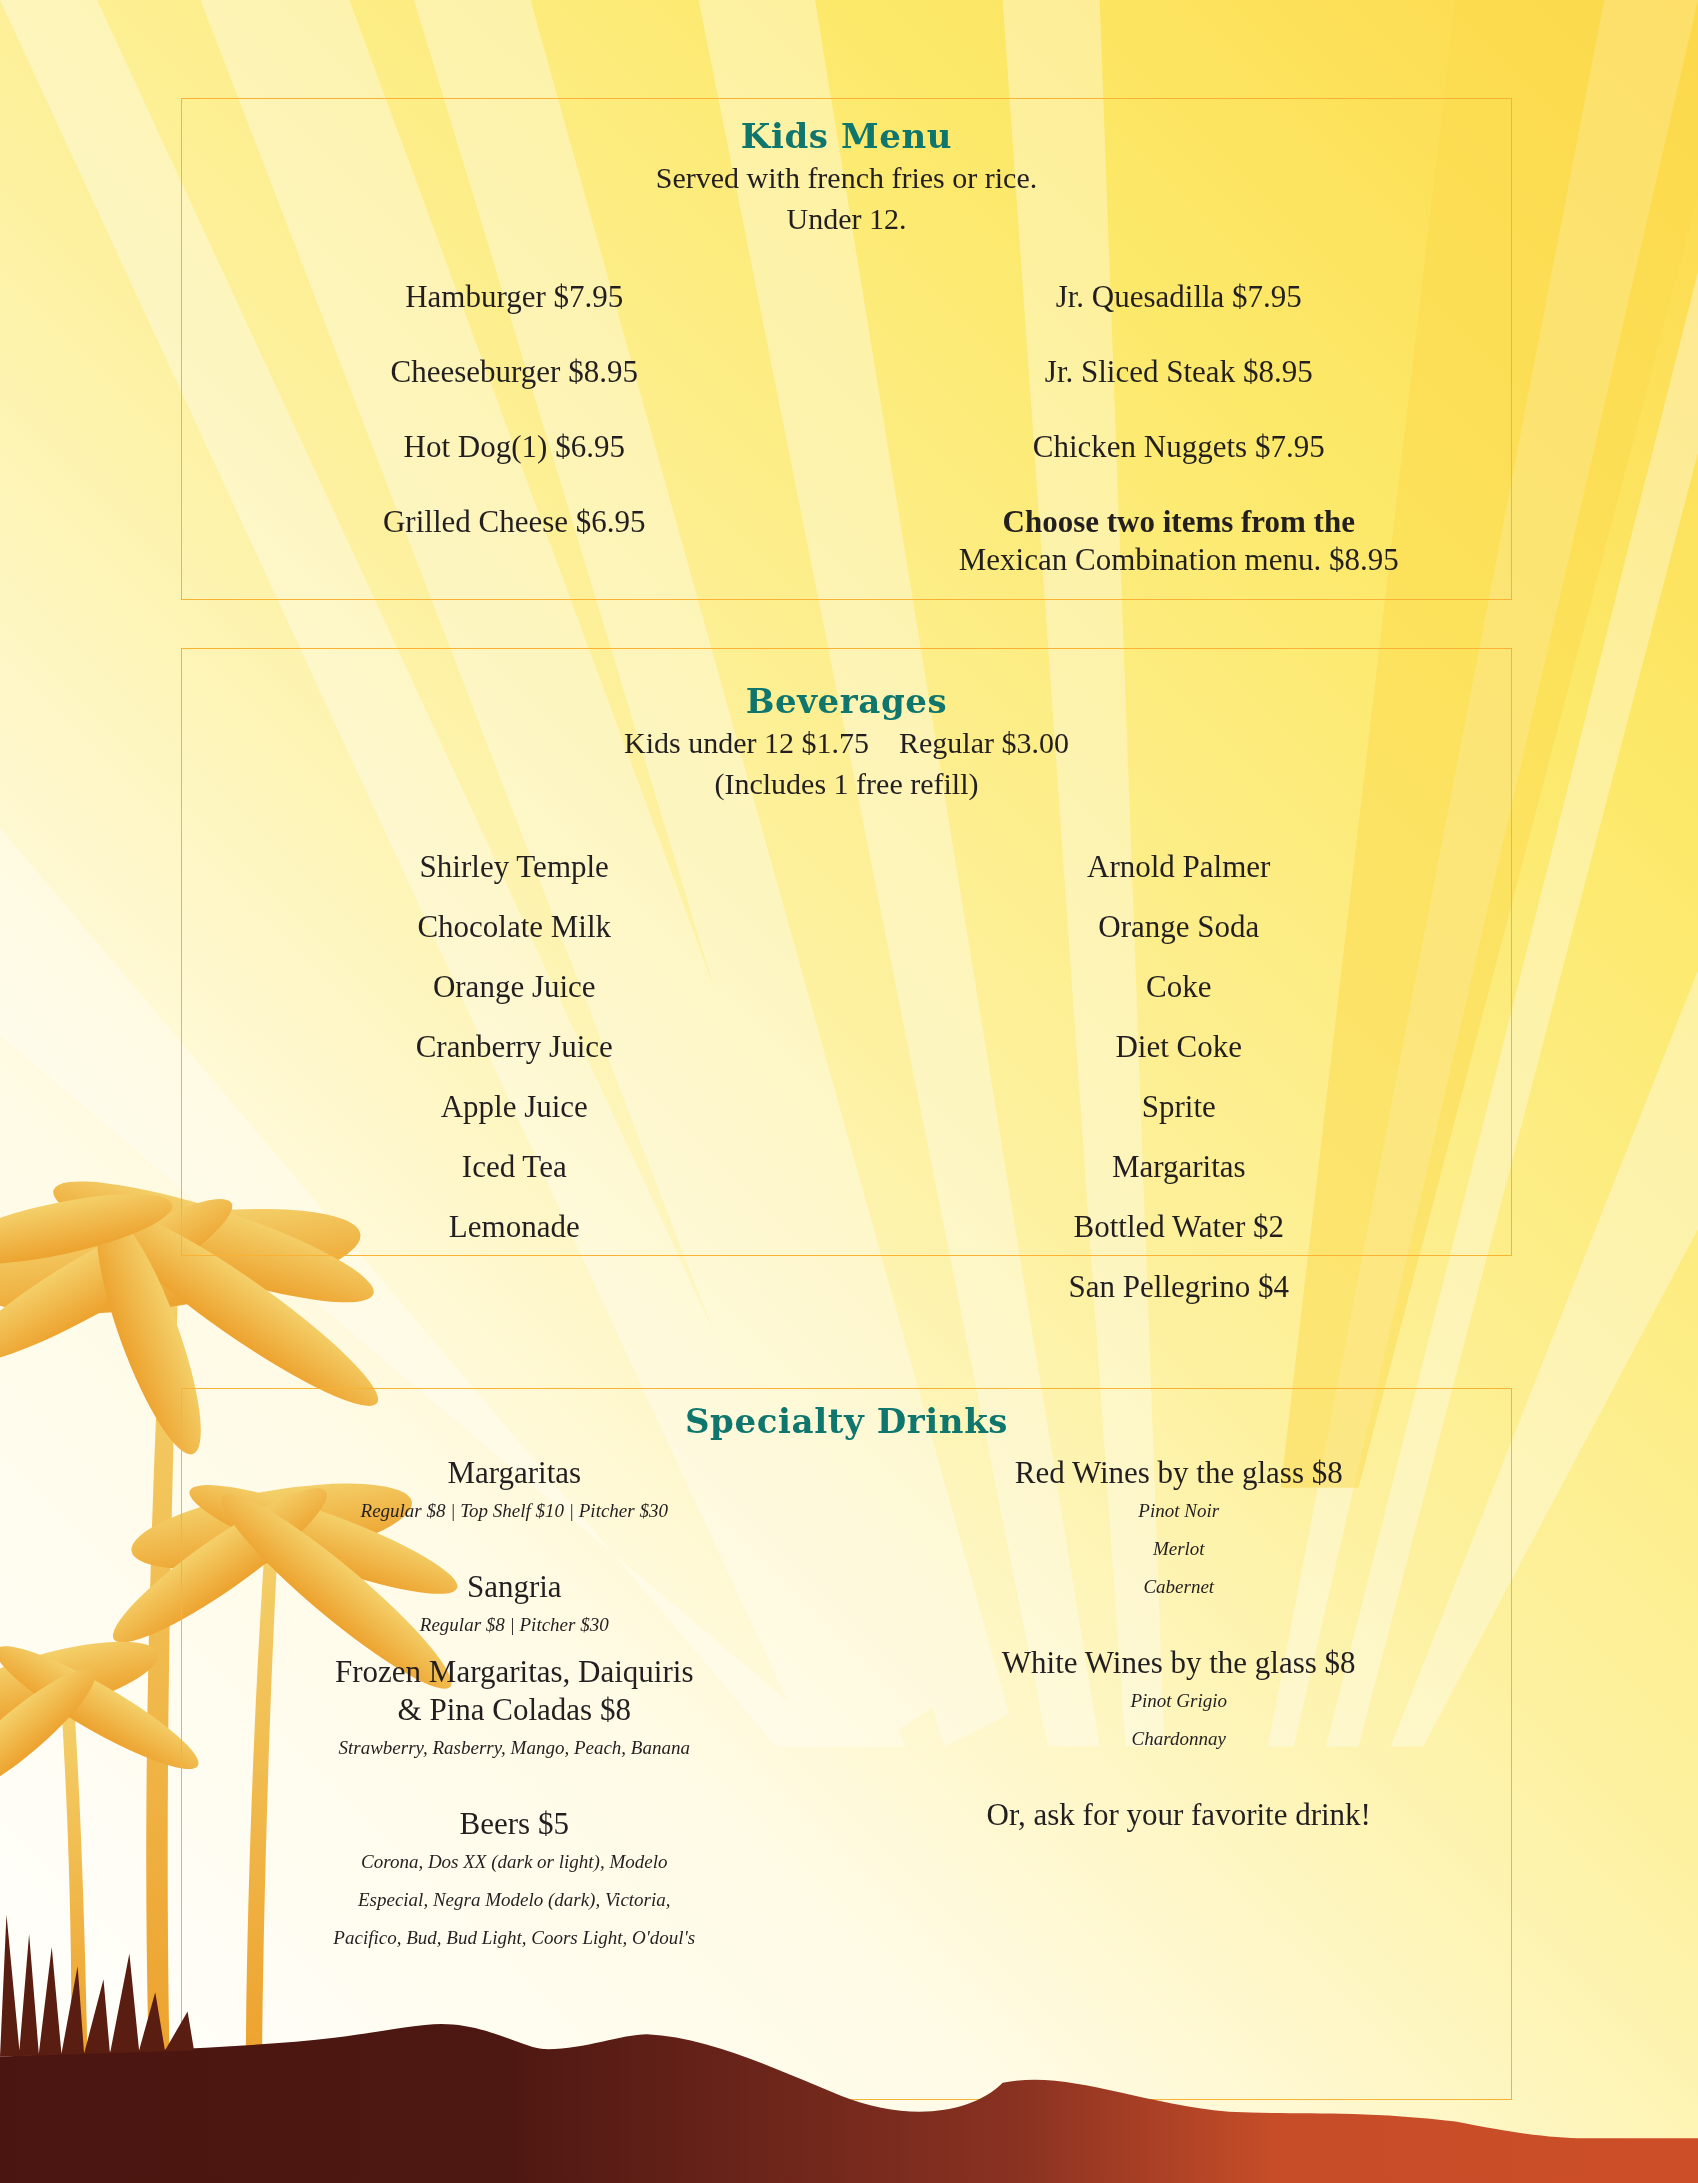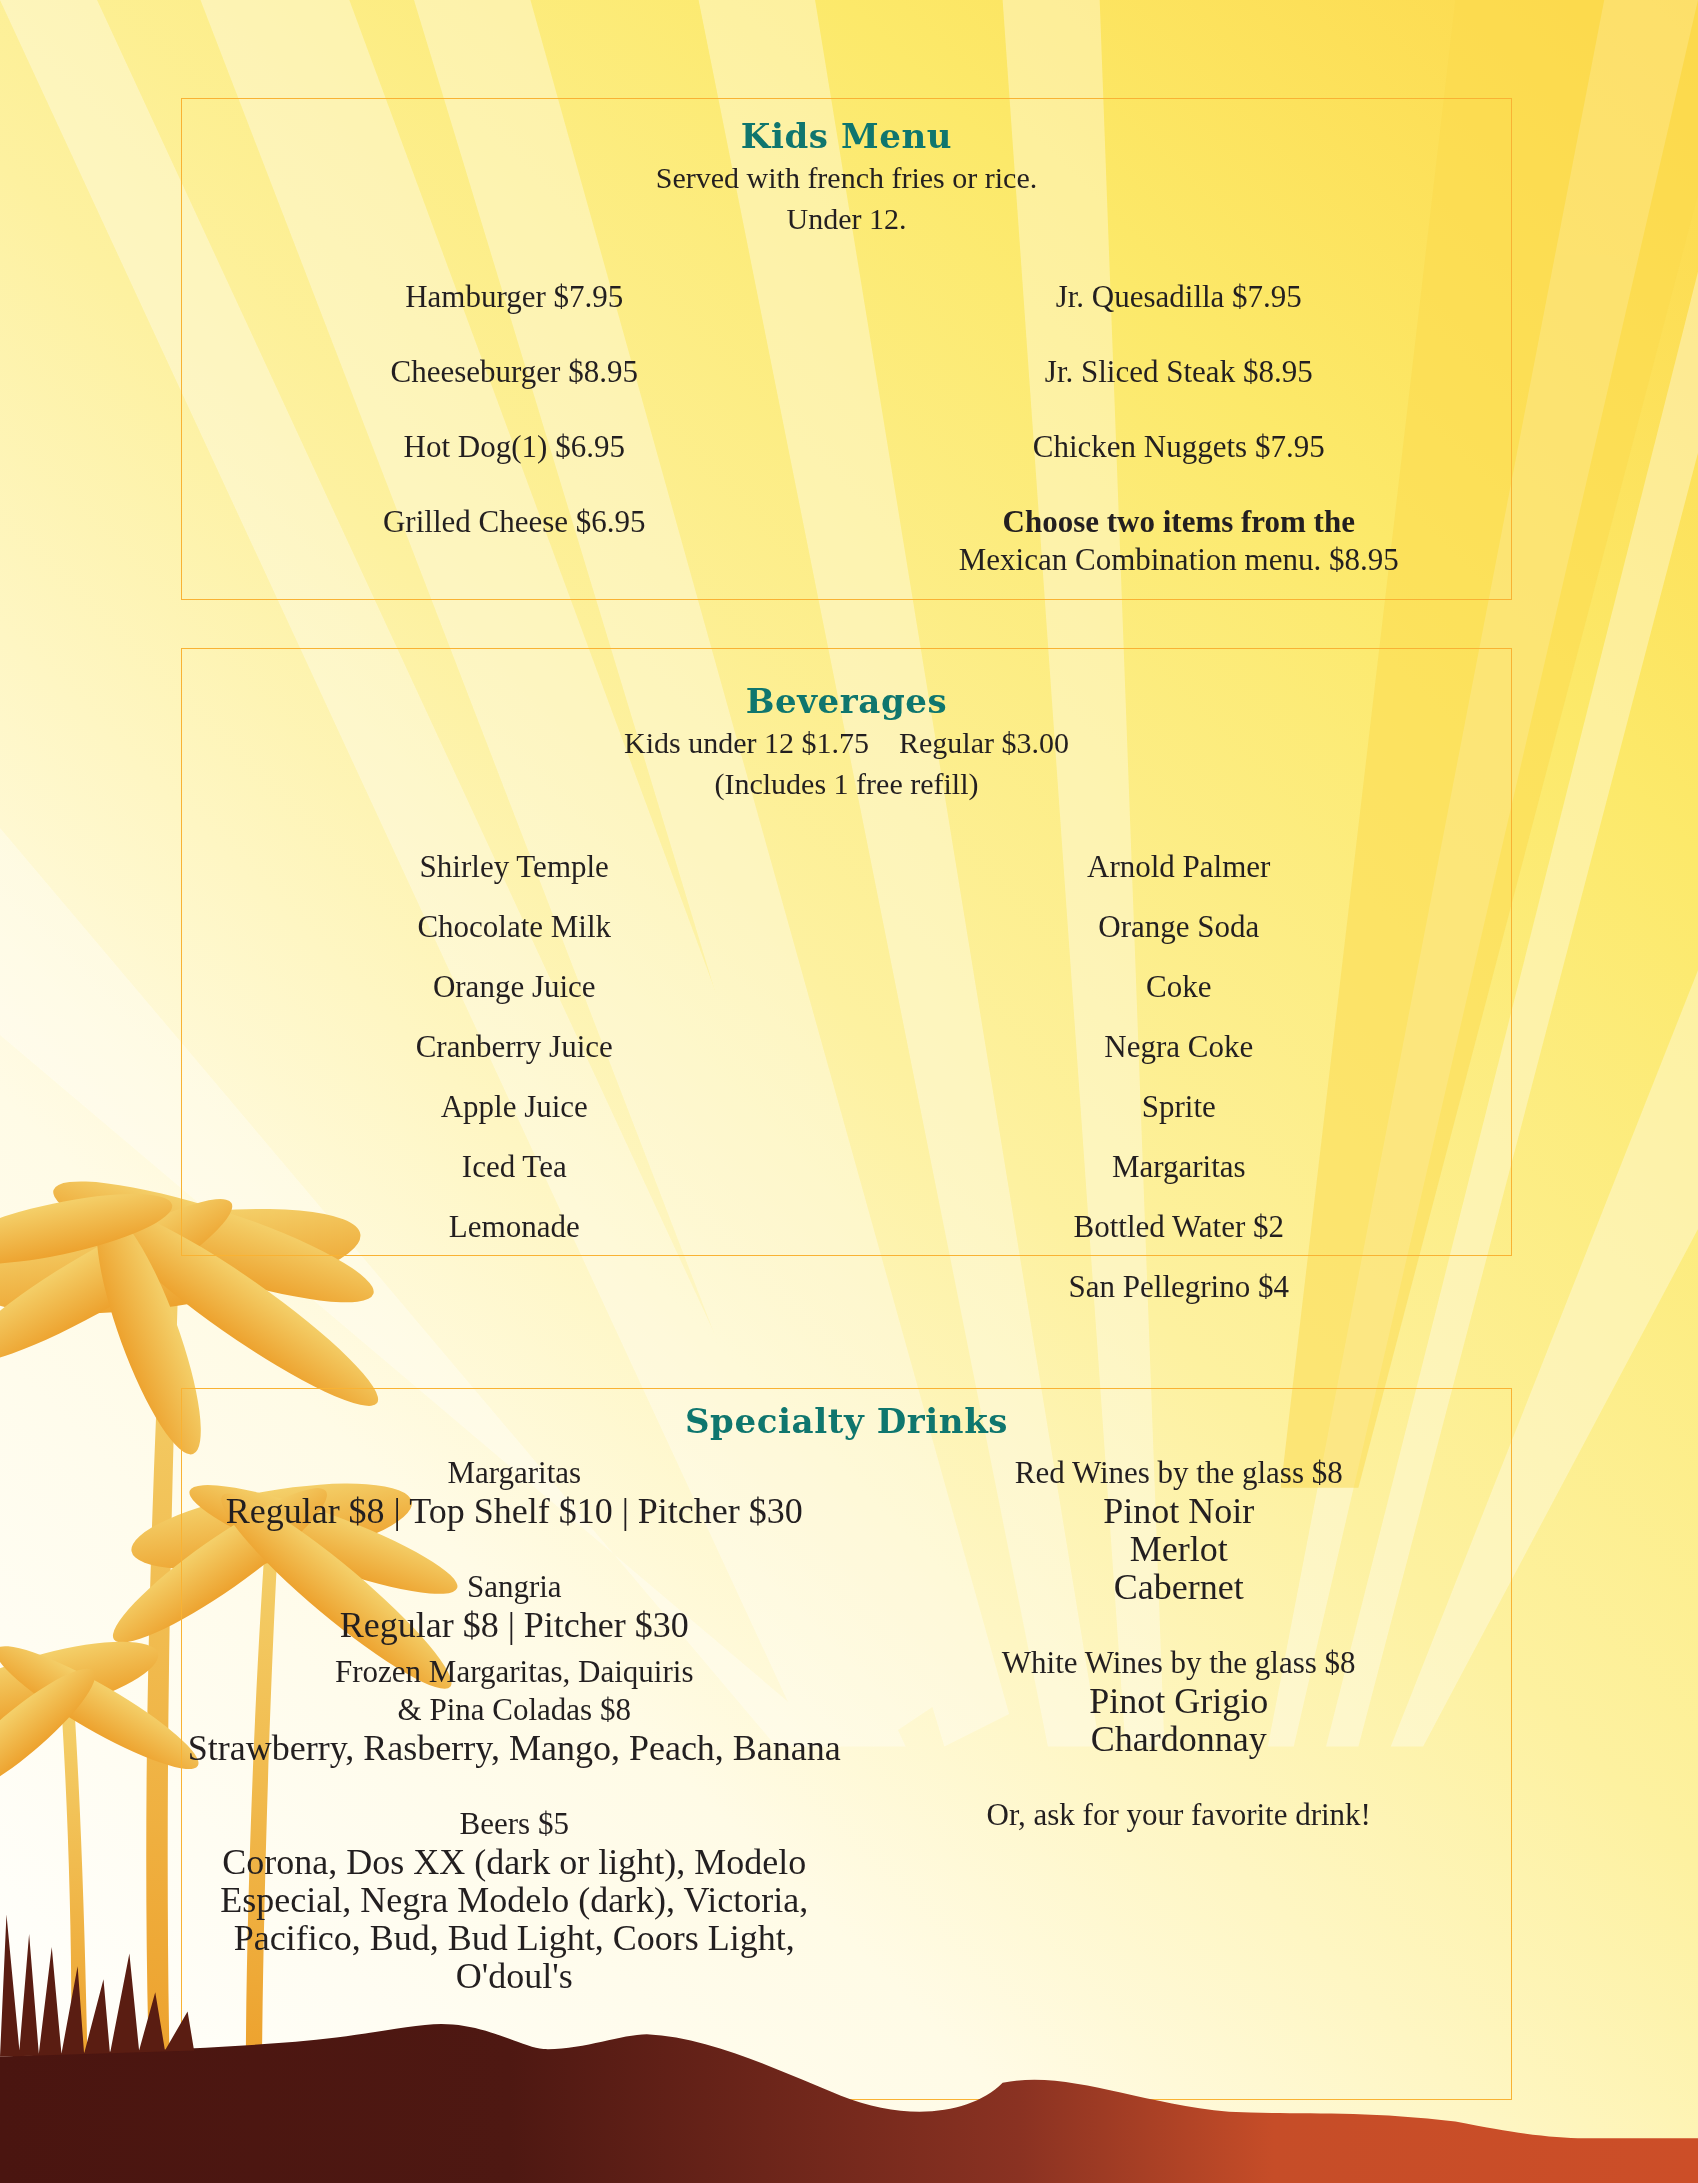--- a/index.html
+++ b/index.html
@@ -20,21 +20,21 @@
   .box h2 {
     margin: 0; font-family: "DejaVu Serif", serif; font-weight: 900;
     font-size: 34px; letter-spacing: 0.6px; color: #0f766e;
   }
   .sub { font-family: "Liberation Serif", serif; font-size: 30px; line-height: 41px; }
   .cols { position: absolute; left: 0; right: 0; display: flex; }
   .col { width: 50%; text-align: center; font-family: "Liberation Serif", serif; font-size: 31px; }
   .col .it { display: block; }
   .spec { font-family: "Liberation Serif", serif; }
   .spec .h { font-size: 31px; line-height: 38px; display: block; }
-  .spec .d { font-size: 36px; line-height: 38px; display: block; }
+  .spec .d { font-size: 19px; line-height: 38px; font-style: italic; display: block; }
 </style>
 </head>
 <body>
 
 <svg class="rays" viewBox="0 0 2625 3375" preserveAspectRatio="none">
   <g fill="#ffffff" opacity="0.35">
     <polygon points="0,0 150,0 1400,2700 1250,2700"></polygon>
     <polygon points="310,0 540,0 1500,2600 1350,2700"></polygon>
     <polygon points="640,0 820,0 1560,2650 1460,2700"></polygon>
     <polygon points="1080,0 1260,0 1700,2700 1620,2700"></polygon>
@@ -111,21 +111,21 @@
       <span class="it" style="line-height:60px;">Orange Juice</span>
       <span class="it" style="line-height:60px;">Cranberry Juice</span>
       <span class="it" style="line-height:60px;">Apple Juice</span>
       <span class="it" style="line-height:60px;">Iced Tea</span>
       <span class="it" style="line-height:60px;">Lemonade</span>
     </div>
     <div class="col">
       <span class="it" style="line-height:60px;">Arnold Palmer</span>
       <span class="it" style="line-height:60px;">Orange Soda</span>
       <span class="it" style="line-height:60px;">Coke</span>
-      <span class="it" style="line-height:60px;">Negra Coke</span>
+      <span class="it" style="line-height:60px;">Diet Coke</span>
       <span class="it" style="line-height:60px;">Sprite</span>
       <span class="it" style="line-height:60px;">Margaritas</span>
       <span class="it" style="line-height:60px;">Bottled Water $2</span>
       <span class="it" style="line-height:60px;">San Pellegrino $4</span>
     </div>
   </div>
 </section>
 
 <section class="box" style="top:1388px; height:712px; background:transparent;">
   <h2 style="margin-top:11.6px; line-height:41px;">Specialty Drinks</h2>

